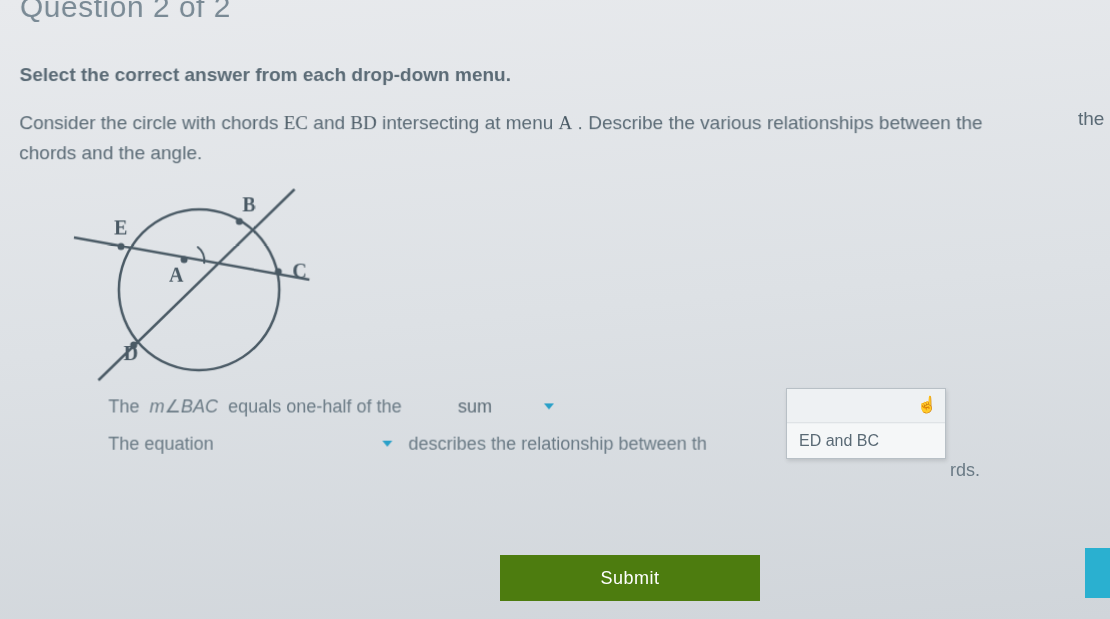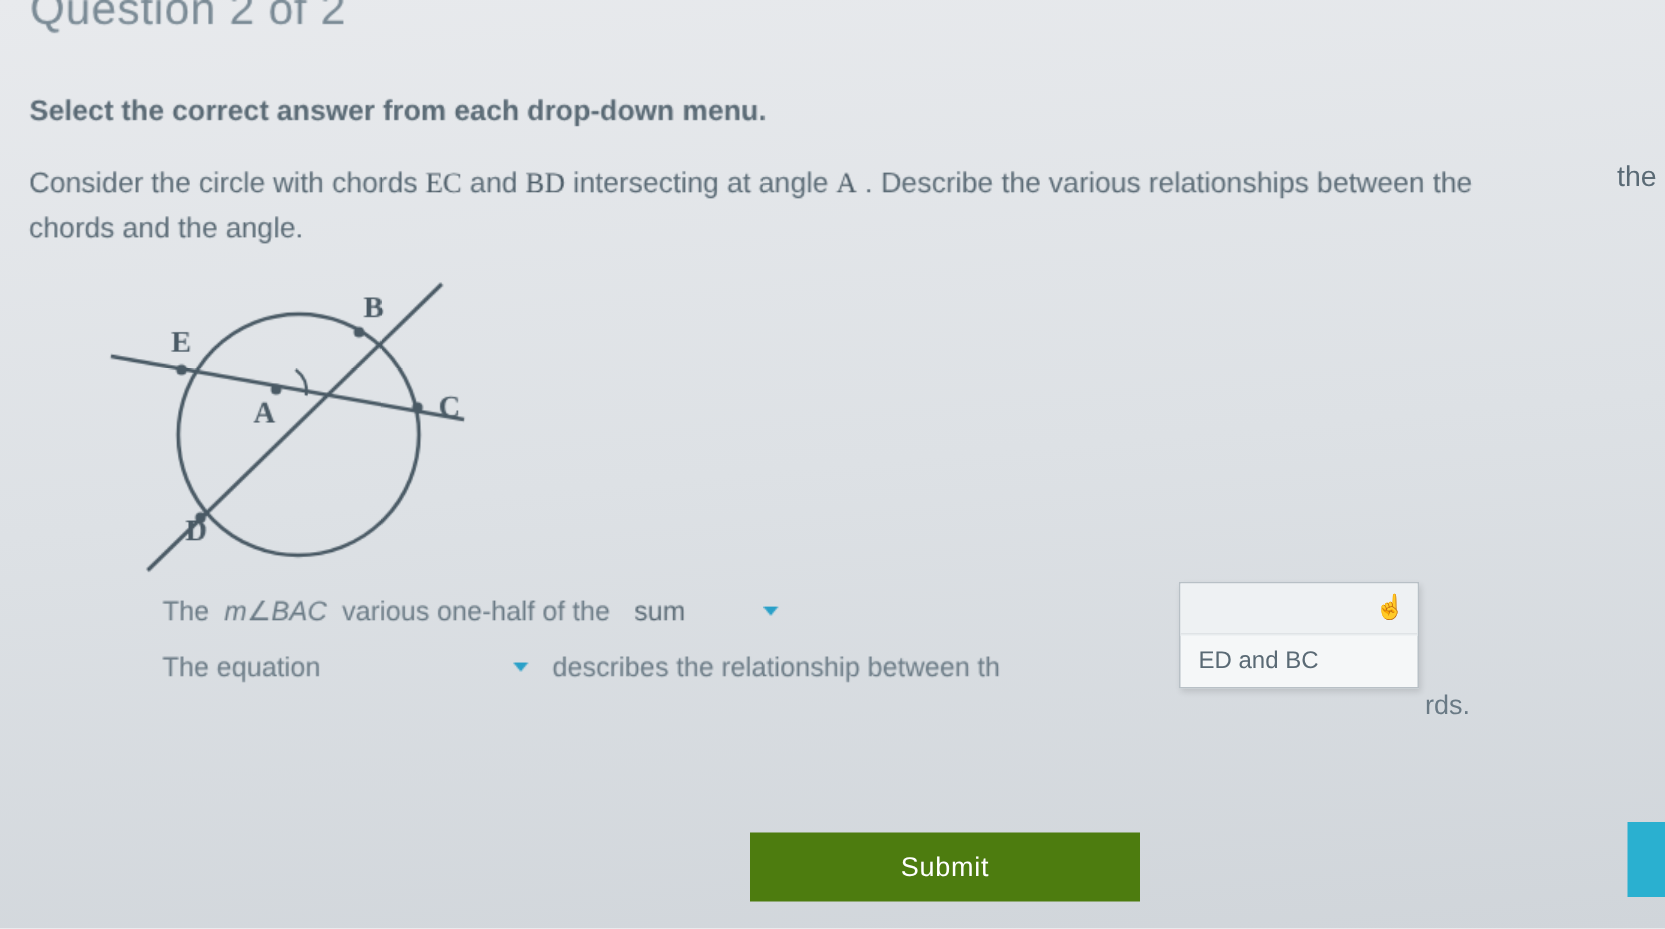--- a/index.html
+++ b/index.html
@@ -57,20 +57,21 @@
   }
   .mathish { font-style: italic; }
   .angle-sym { font-style: normal; }
   .dd {
     display: inline-flex;
     align-items: center;
     gap: 6px;
     padding: 2px 6px;
     color: #5a6a75;
     position: relative;
+    margin-left: 40px;
   }
   .caret {
     width: 0; height: 0;
     border-left: 5px solid transparent;
     border-right: 5px solid transparent;
     border-top: 6px solid #2aa0c8;
     display: inline-block;
   }
   .dd-open-box {
     position: absolute;
@@ -146,21 +147,21 @@
 </style>
 </head>
 <body>
 
 <div class="page">
   <div class="q-title">Question 2 of 2</div>
 
   <div class="instr">Select the correct answer from each drop-down menu.</div>
 
   <div class="prompt">
-    <span>Consider the circle with chords </span><b>EC</b><span> and </span><b>BD</b><span> intersecting at angle </span><b>A</b><span> . Describe the various relationships between the</span>
+    <span>Consider the circle with chords </span><b>EC</b><span> and </span><b>BD</b><span> intersecting at menu </span><b>A</b><span> . Describe the various relationships between the</span>
     <br>
     <span>chords and the angle.</span>
   </div>
 
   <div class="diagram-wrap">
     <svg width="280" height="210" viewBox="0 0 280 210">
       <circle cx="140" cy="110" r="80" fill="none" stroke="#4a5a65" stroke-width="2.5"></circle>
       <line x1="15" y1="58" x2="250" y2="100" stroke="#4a5a65" stroke-width="2.5"></line>
       <line x1="40" y1="200" x2="235" y2="10" stroke="#4a5a65" stroke-width="2.5"></line>
       <circle cx="62" cy="67" r="3.5" fill="#4a5a65"></circle>
@@ -176,21 +177,21 @@
       <text x="65" y="180" font-size="20">D</text>
     </svg>
   </div>
 
   <div class="fill-area">
     <div class="fill-row">
       <span>The </span>
       <span>
         <span class="mathish">m</span><span class="angle-sym">∠</span><span class="mathish">BAC</span>
       </span>
-      <span> various one-half of the </span>
+      <span> equals one-half of the </span>
       <span class="dd">
         <span>sum</span>
         <span style="width:40px;"></span>
         <span class="caret"></span>
       </span>
     </div>
     <div class="fill-row">
       <span>The equation</span>
       <span class="dd" style="min-width:120px;">
         <span></span>

